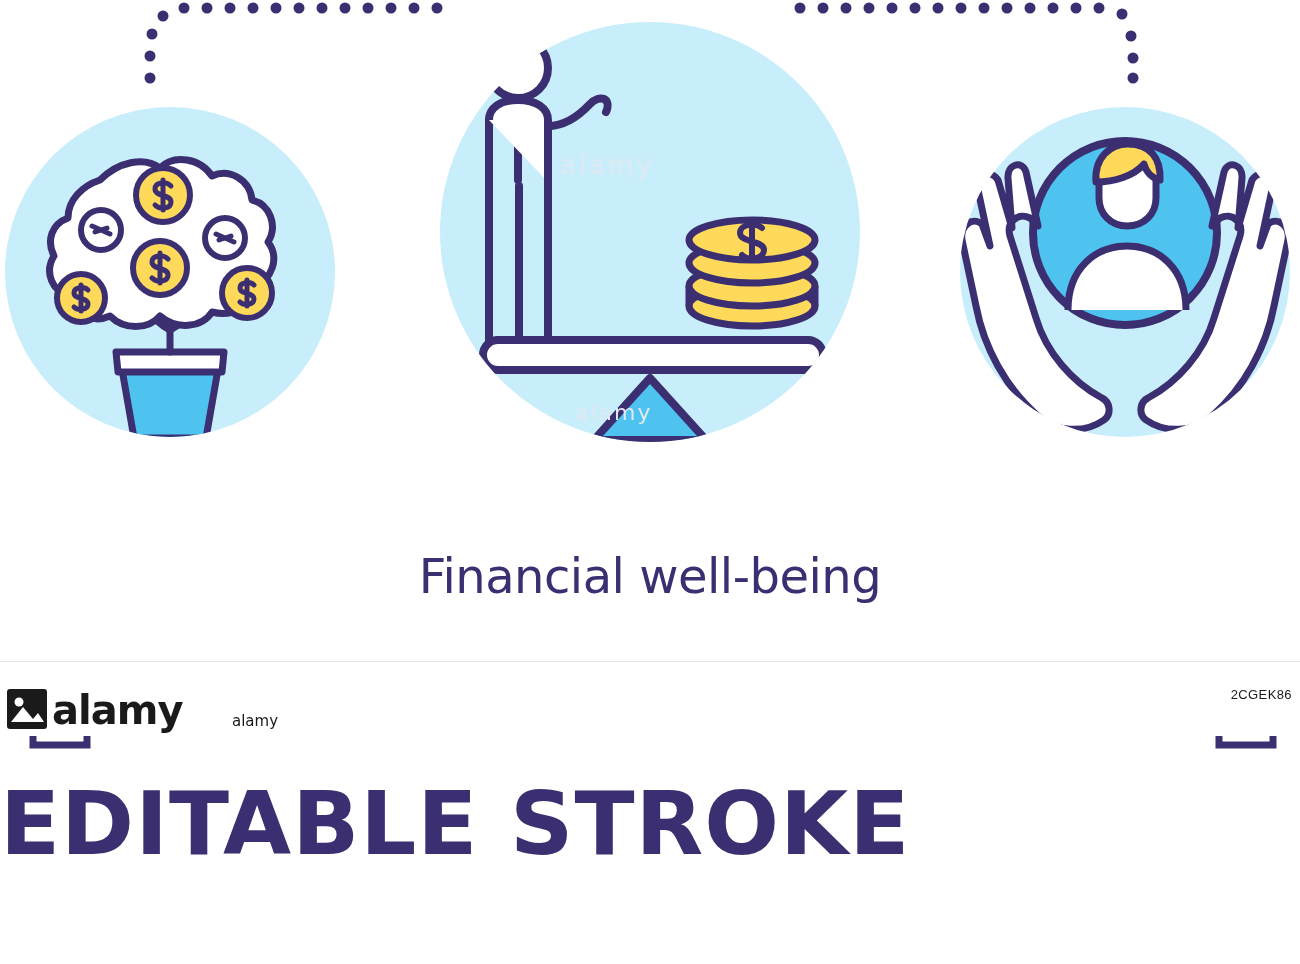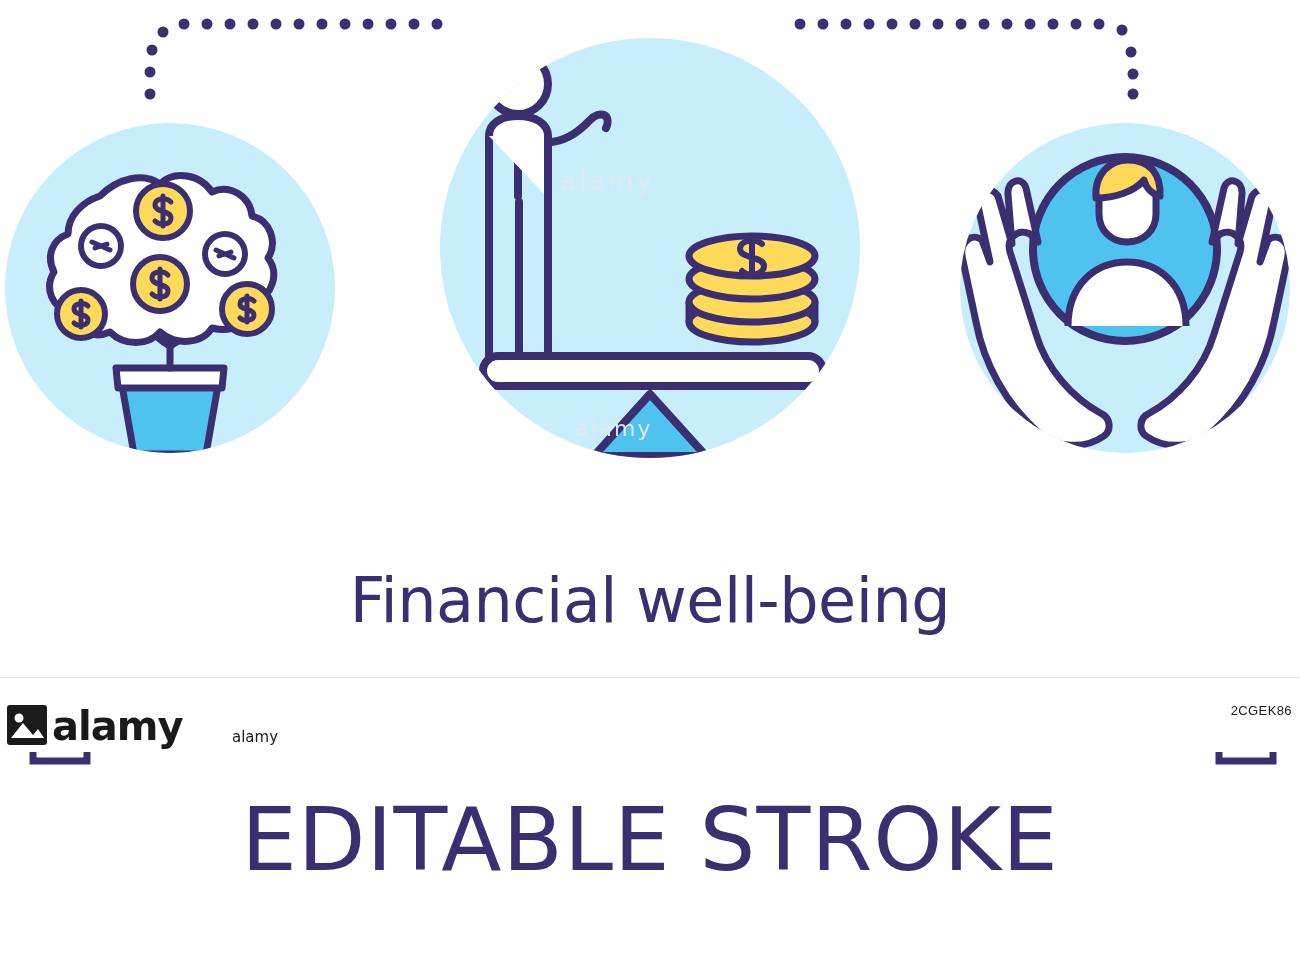--- a/index.html
+++ b/index.html
@@ -13,57 +13,56 @@
     position: relative;
     font-family: "Liberation Sans", sans-serif;
     overflow: hidden;
   }
   .stage {
     position: absolute;
     left: 0;
     top: 0;
     width: 1300px;
     height: 736px;
-    margin-top: 16px;
   }
   .icons-svg {
     position: absolute;
     left: 0;
     top: 0;
     width: 1300px;
     height: 520px;
   }
   .title {
     position: absolute;
     left: 0;
     top: 548px;
     width: 1300px;
     text-align: center;
     font-family: "DejaVu Sans", sans-serif;
-    font-size: 62px;
+    font-size: 48px;
     font-weight: 400;
     color: #3b2f72;
     letter-spacing: -0.5px;
   }
   .stroke-bar {
     position: absolute;
     left: 0;
     top: 660px;
     width: 1300px;
     height: 110px;
   }
   .editable {
     position: absolute;
     left: 0;
     top: 772px;
     width: 1300px;
-    text-align: center;
+    text-align: left;
     font-family: "DejaVu Sans", sans-serif;
     font-size: 88px;
-    font-weight: 400;
+    font-weight: 700;
     color: #3b2f72;
     letter-spacing: 1px;
   }
   .watermark-bar {
     position: absolute;
     left: 0;
     bottom: 0;
     width: 1300px;
     height: 74px;
     background: #ffffff;

